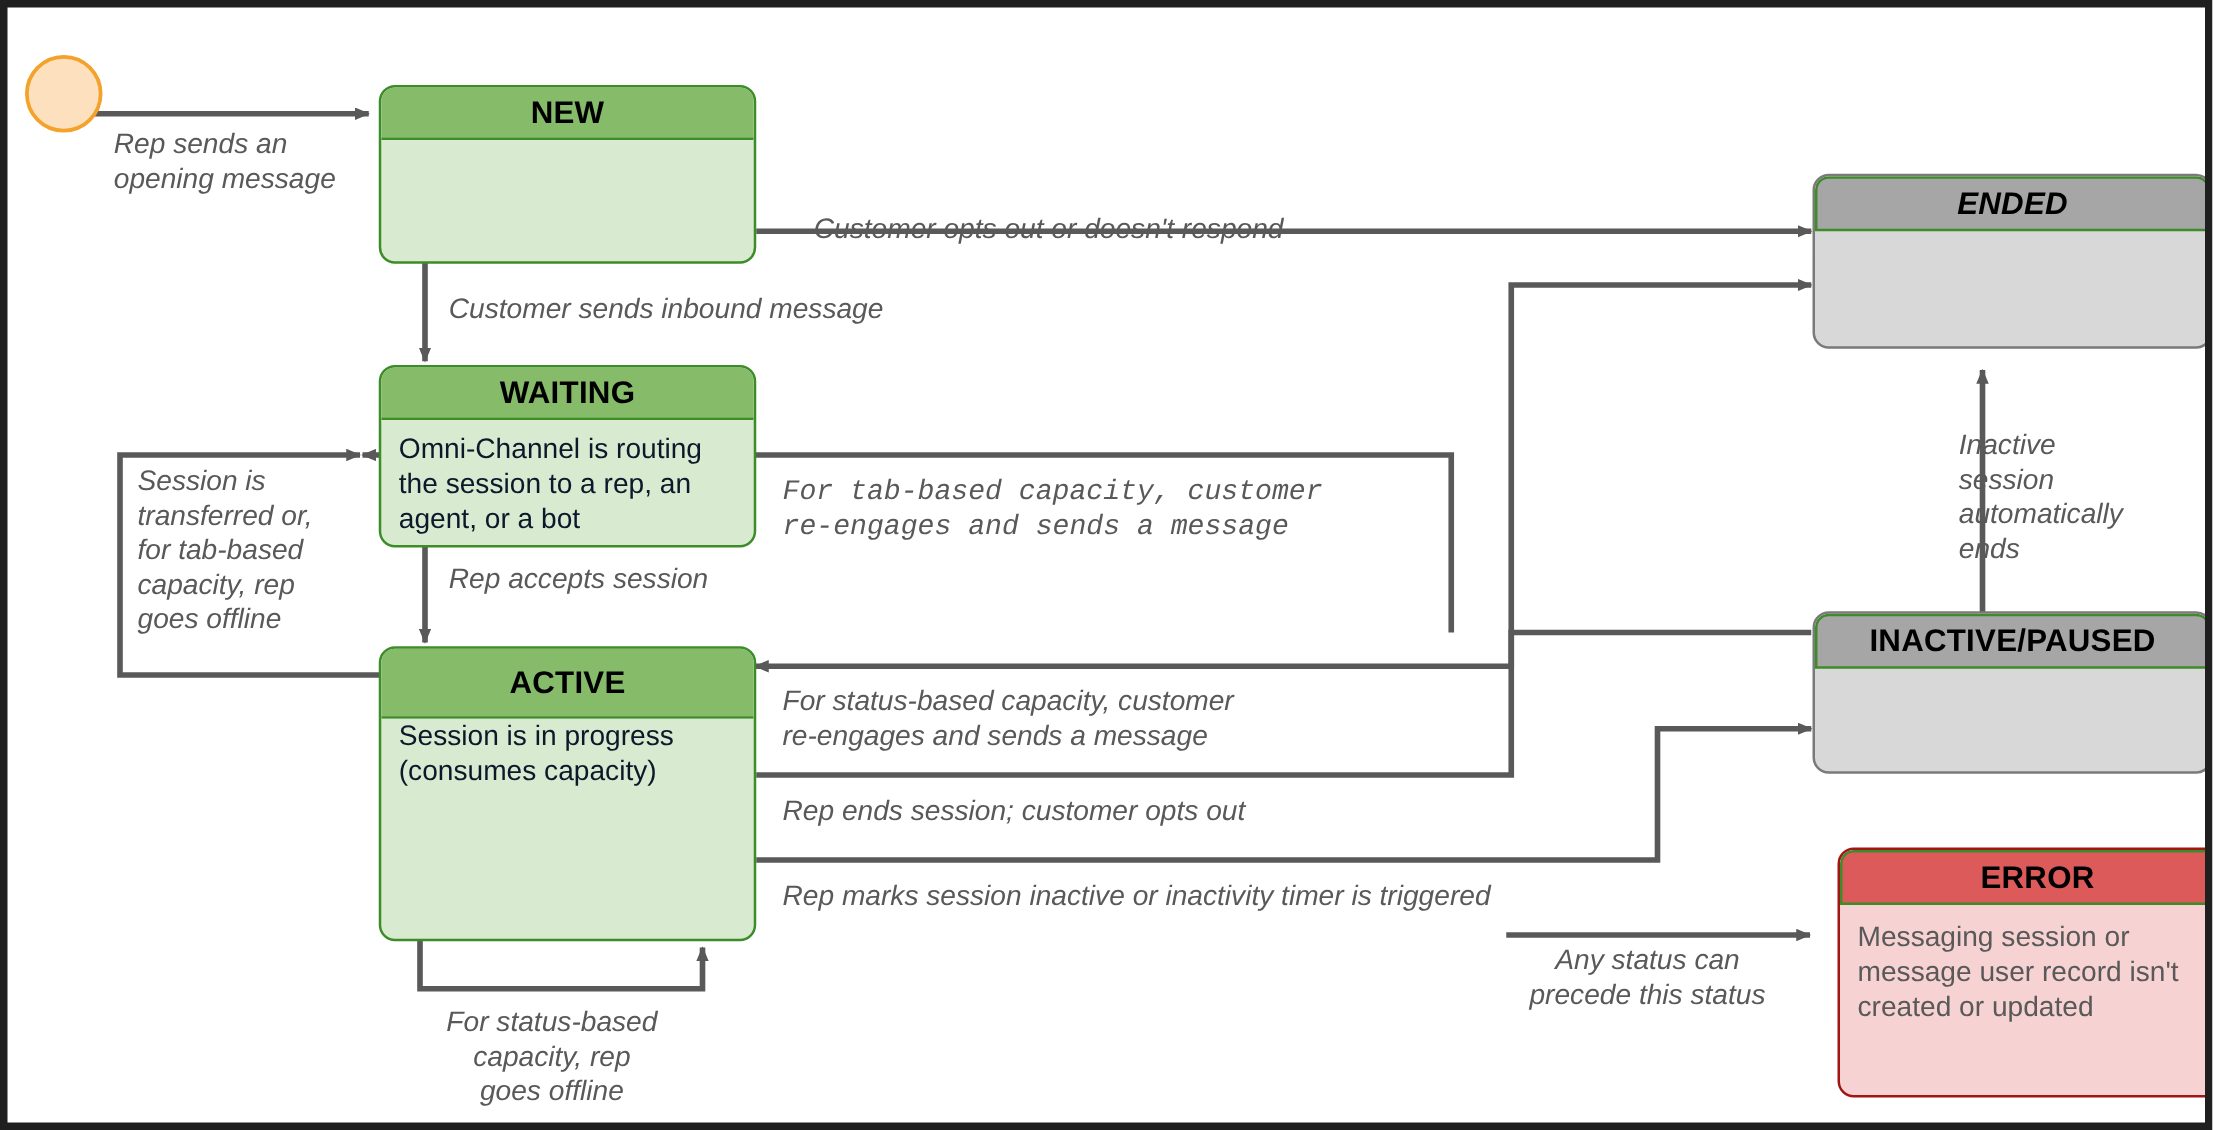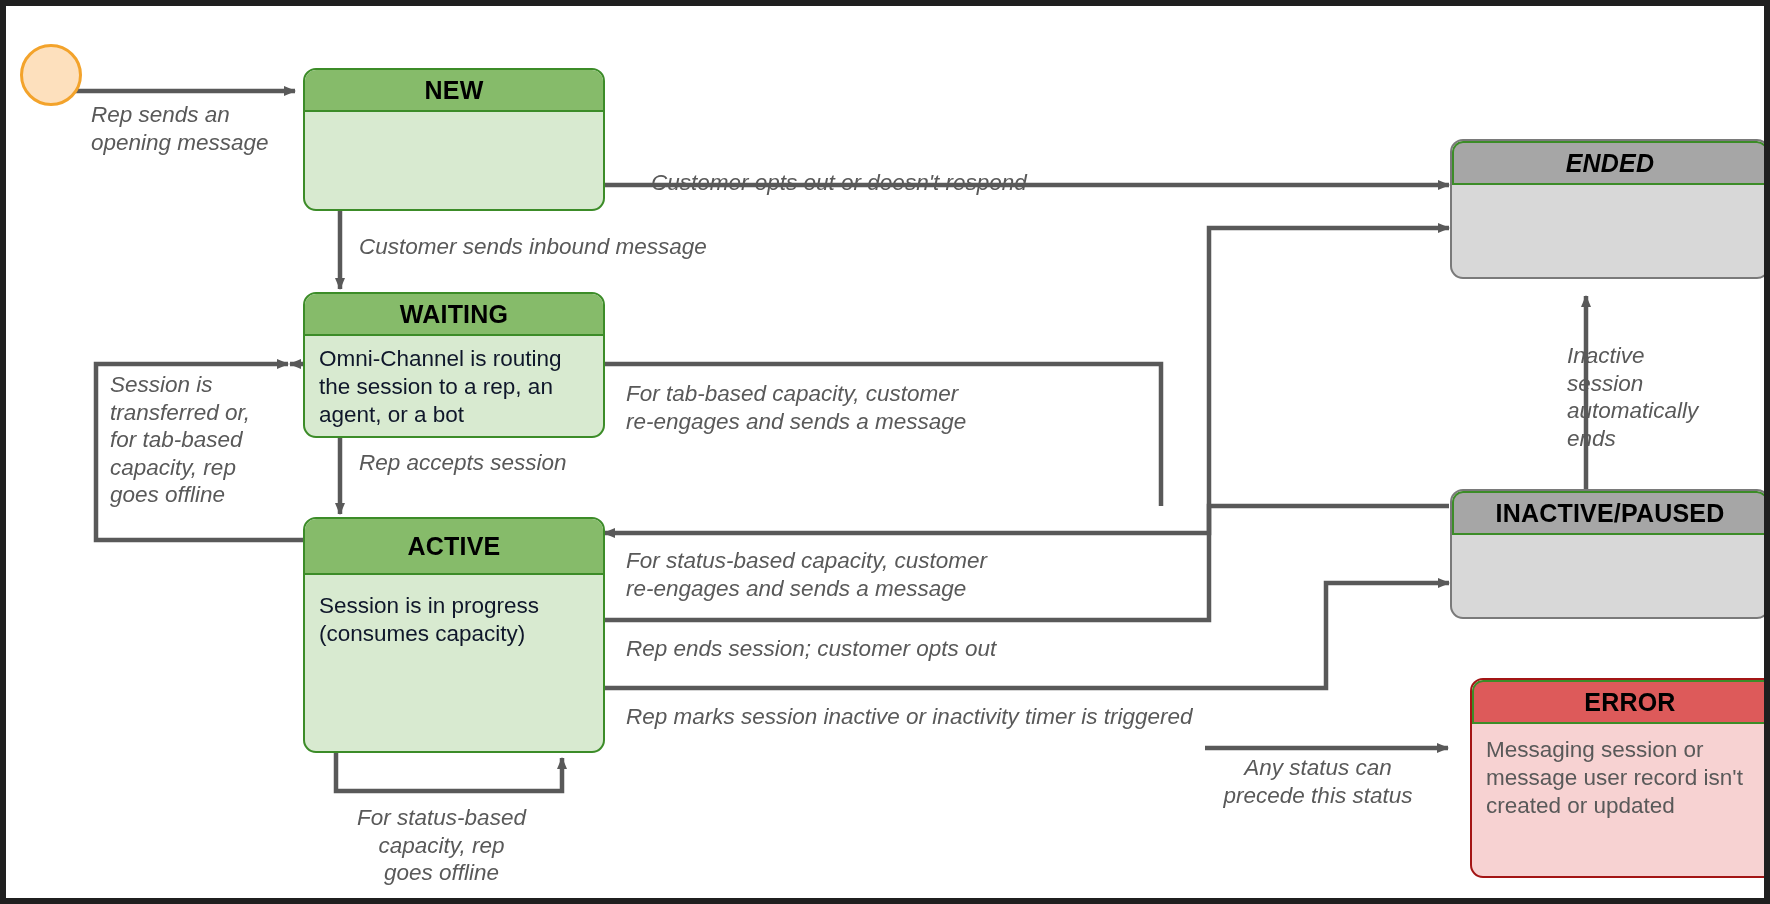--- a/index.html
+++ b/index.html
@@ -126,21 +126,21 @@
     <div class="state-body"></div>
   </div>
 
   <div class="state-box green-box" style="left:297px; top:286px; width:302px; height:146px;">
     <div class="state-header" style="height:42px;">WAITING</div>
     <div class="state-body">Omni-Channel is routing the session to a rep, an agent, or a bot</div>
   </div>
 
   <div class="state-box green-box" style="left:297px; top:511px; width:302px; height:236px;">
     <div class="state-header" style="height:56px;">ACTIVE</div>
-    <div class="state-body" style="padding-top:17px;">Session is in progress (consumes capacity)</div>
+    <div class="state-body" style="padding-top:0;">Session is in progress (consumes capacity)</div>
   </div>
 
   <div class="state-box gray-box" style="left:1444px; top:133px; width:320px; height:140px;font-style:italic;">
     <div class="state-header" style="height:44px;">ENDED</div>
     <div class="state-body"></div>
   </div>
 
   <div class="state-box gray-box" style="left:1444px; top:483px; width:320px; height:130px;">
     <div class="state-header" style="height:44px;">INACTIVE/PAUSED</div>
     <div class="state-body"></div>
@@ -159,21 +159,21 @@
   <div class="edge-label" style="left:620px; top:163px; width:600px;margin-left:25px;">Customer opts out or doesn't respond</div>
 
   <div class="edge-label" style="left:353px; top:443px; width:400px;">Rep accepts session</div>
 
   <div class="edge-label" style="left:104px; top:365px; width:190px;">Session is
 transferred or,
 for tab-based
 capacity, rep
 goes offline</div>
 
-  <div class="edge-label" style="left:620px; top:374px; width:520px;">For tab-based capacity, customer
+  <div class="edge-label" style="left:620px; top:374px; width:520px;font-family:Liberation Mono, monospace;">For tab-based capacity, customer
 re-engages and sends a message</div>
 
   <div class="edge-label" style="left:620px; top:541px; width:520px;">For status-based capacity, customer
 re-engages and sends a message</div>
 
   <div class="edge-label" style="left:620px; top:629px; width:600px;">Rep ends session; customer opts out</div>
 
   <div class="edge-label" style="left:620px; top:697px; width:700px;">Rep marks session inactive or inactivity timer is triggered</div>
 
   <div class="edge-label" style="left:1561px; top:336px; width:200px;">Inactive

